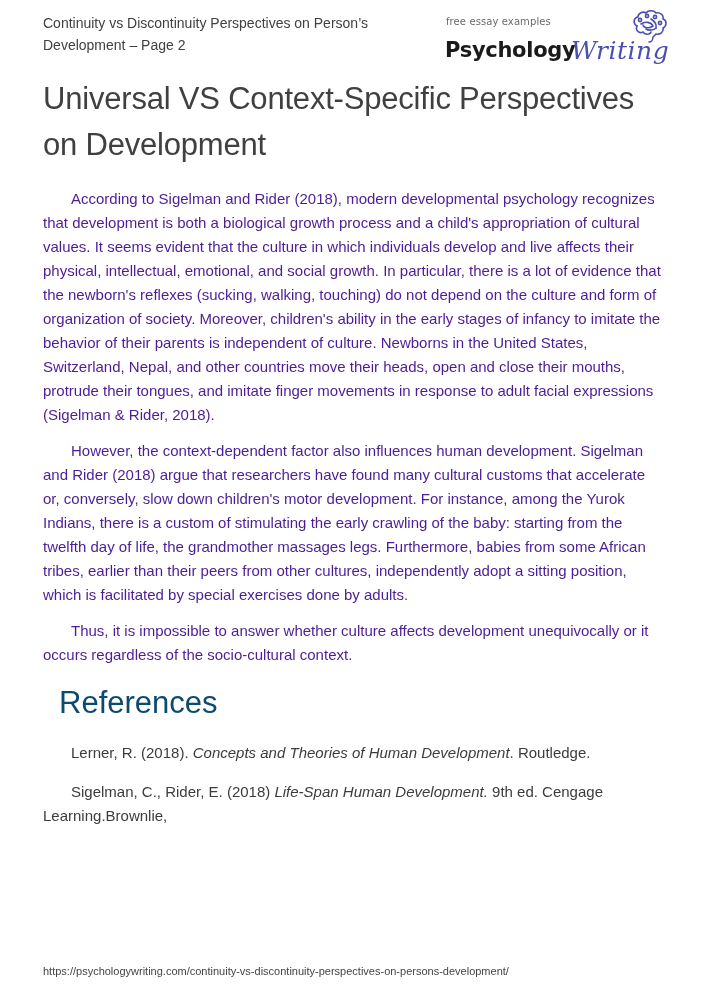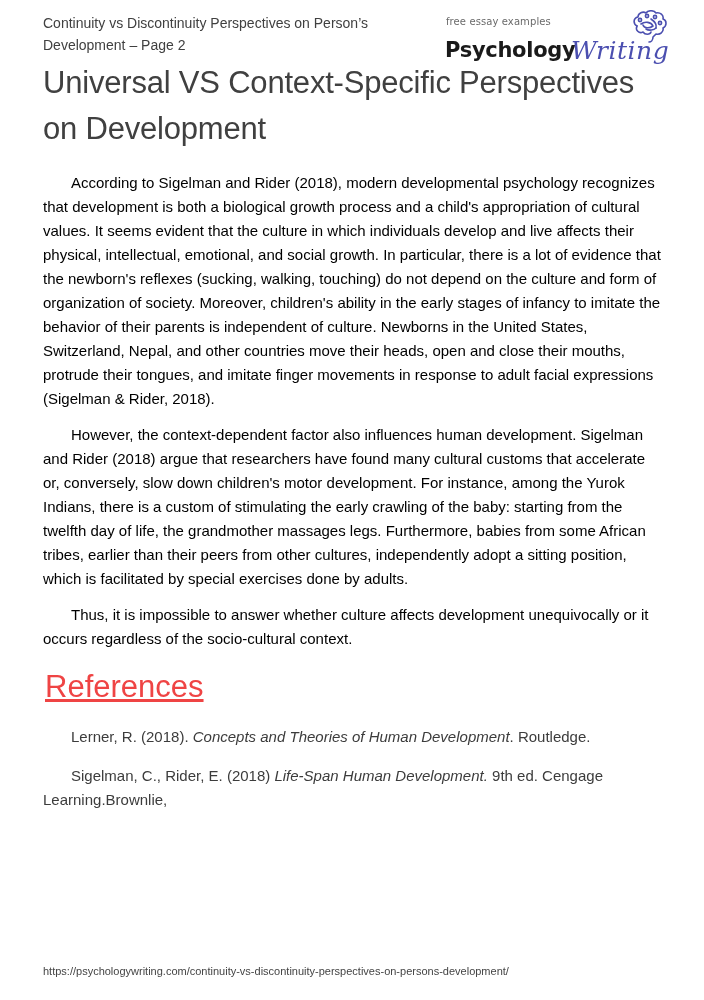--- a/index.html
+++ b/index.html
@@ -4,25 +4,25 @@
   <style>
     html, body { margin: 0; padding: 0; background: #ffffff; }
     body { width: 704px; height: 1000px; position: relative; overflow: hidden; font-family: "Liberation Sans", sans-serif; color: #3f3f3f; }
     .header { position: absolute; left: 0; top: 0; width: 591px; height: 66px; }
     .doc-title { position: absolute; left: 43px; top: 12px; width: 350px; font-size: 14px; line-height: 22px; color: #404040; }
     .brand { position: absolute; left: 443px; top: 14px; width: 255px; height: 54px; }
     .brand-tag { position: absolute; left: 3px; top: 2px; font-size: 10px; color: #6a6a6a; font-family: "DejaVu Sans", sans-serif; letter-spacing: 0.1px; }
     .brand-name { position: absolute; left: 2px; top: 24px; font-size: 21px; font-weight: bold; color: #1a1a1a; font-family: "DejaVu Sans", sans-serif; letter-spacing: -0.3px; }
     .brand-script { position: absolute; left: 128px; top: 22px; font-size: 25px; font-style: italic; color: #4b4fb0; font-family: "DejaVu Serif", serif; letter-spacing: 0.5px; }
     .brain-icon { position: absolute; left: 186px; top: -4px; width: 40px; height: 34px; }
-    .content { position: absolute; left: 43px; top: 60px; width: 622px; }
+    .content { position: absolute; left: 43px; top: 76px; width: 622px; }
     h1.section-title { margin: 0; font-weight: normal; font-size: 31px; line-height: 46px; color: #404040; letter-spacing: -0.2px; }
     .body-paras { margin-top: 19px; }
-    p.para { margin: 12px 0 12px 0; font-size: 15px; line-height: 24px; text-indent: 28px; color: #000000; }
-    h2.ref-title { margin: 16px 0 18px 2px; font-weight: normal; font-size: 31px; line-height: 40px; color: #ef4444; text-decoration: underline; }
+    p.para { margin: 12px 0 12px 0; font-size: 15px; line-height: 24px; text-indent: 28px; color: #4c1d95; }
+    h2.ref-title { margin: 16px 0 18px 16px; font-weight: normal; font-size: 31px; line-height: 40px; color: #0c4a6e; }
     p.ref { margin: 0 0 15px 0; font-size: 15px; line-height: 24px; text-indent: 28px; color: #3c3c3c; }
     p.ref em { font-style: italic; text-align: right; }
     .footer-url { position: absolute; left: 43px; top: 965px; font-size: 11px; color: #444; }
   </style>
 </head>
 <body>
 
 <div class="header">
   <div class="doc-title">Continuity vs Discontinuity Perspectives on Person’s Development – Page 2</div>
   <div class="brand">

